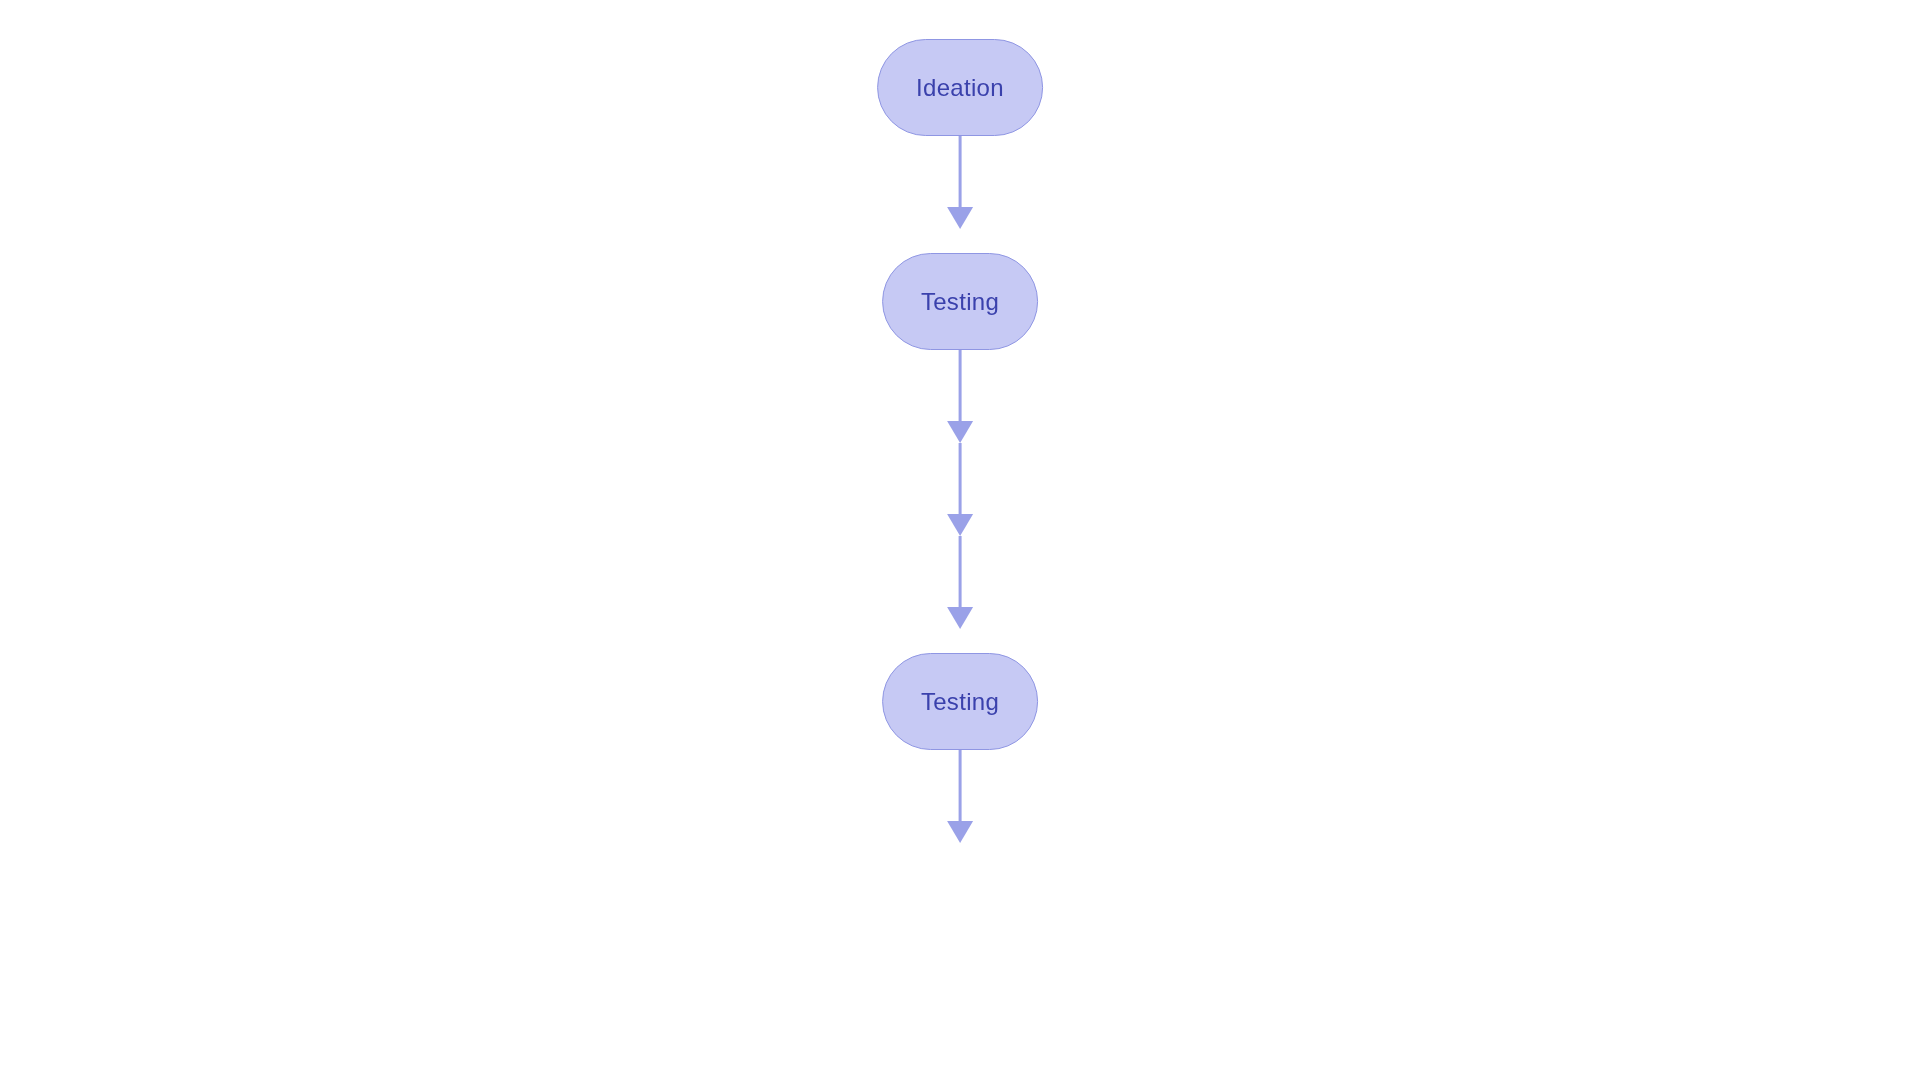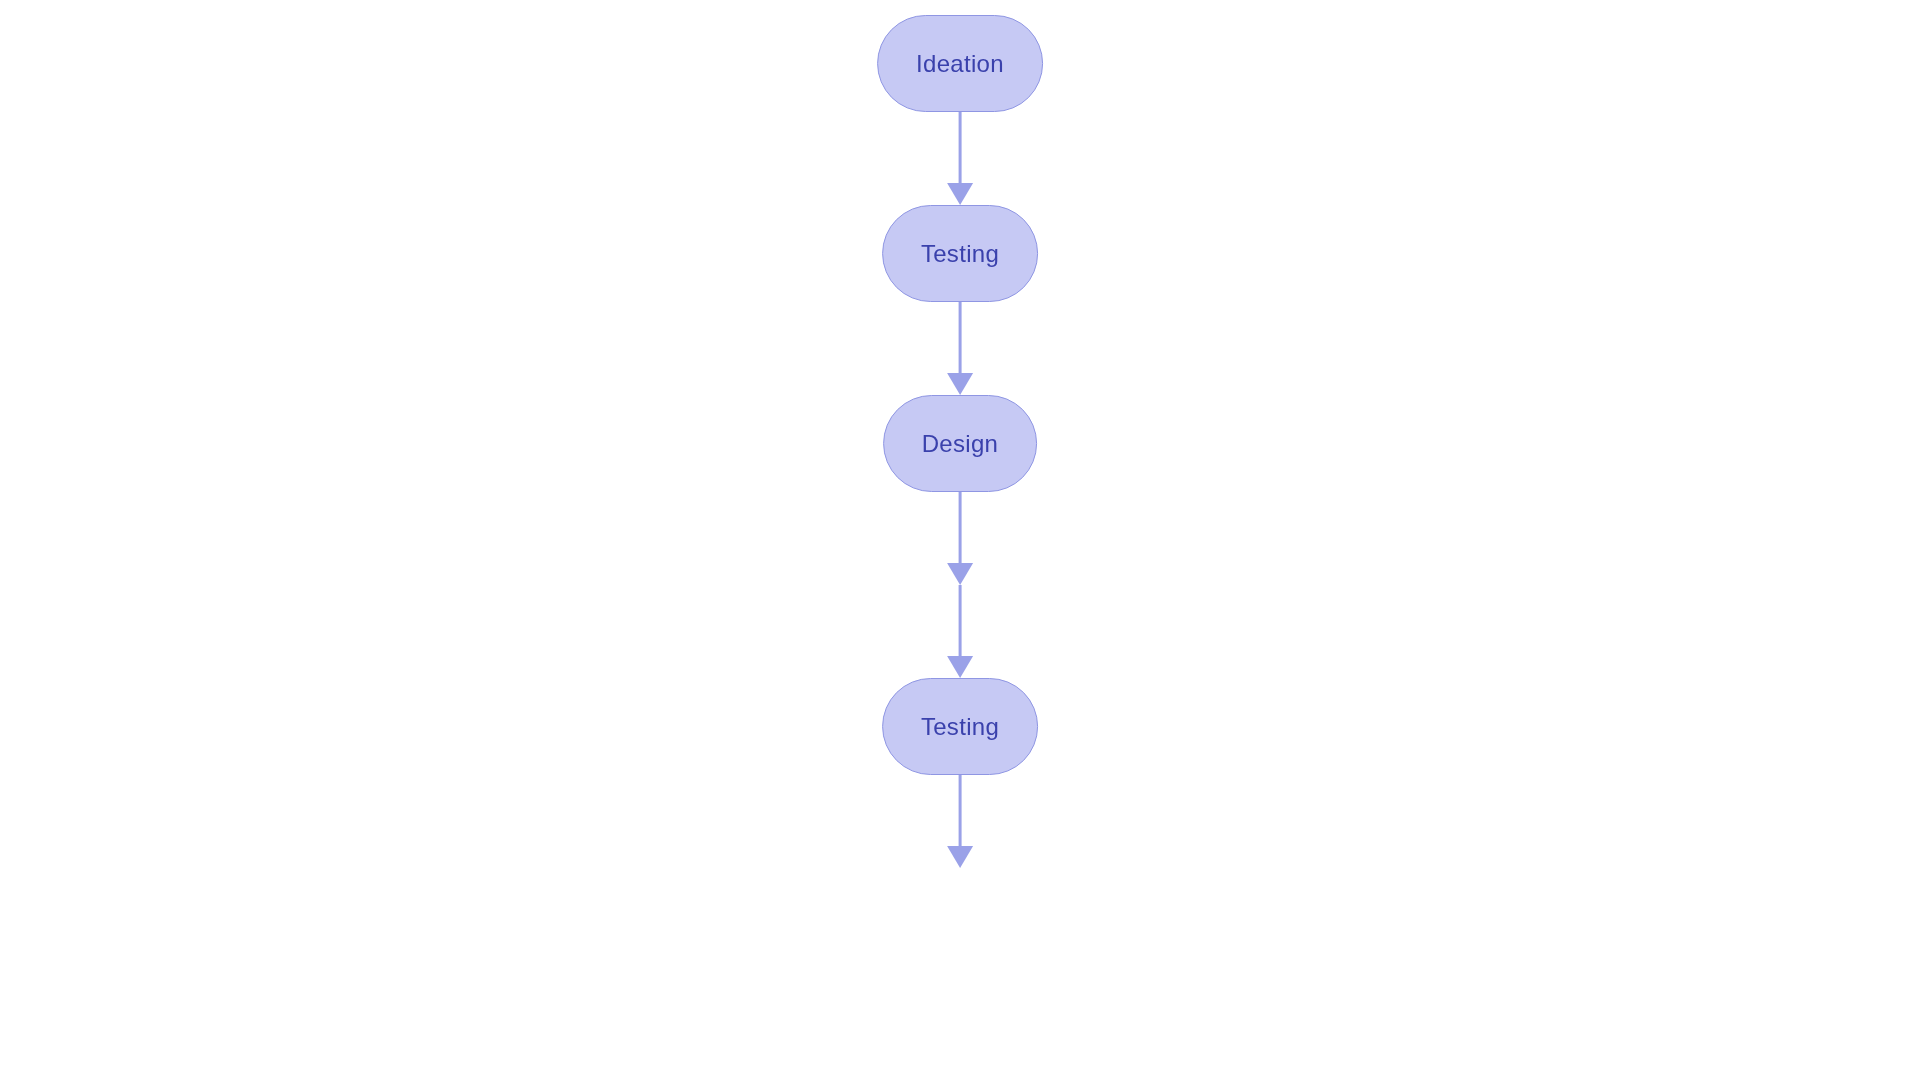--- a/index.html
+++ b/index.html
@@ -38,20 +38,21 @@
     border: 1.5px solid var(--node-border);
     border-radius: 48.5px;
     background: var(--node-fill);
     color: var(--node-text);
     font-size: 24px;
     letter-spacing: 0.3px;
     display: flex;
     align-items: center;
     justify-content: center;
     white-space: nowrap;
+    margin-top: 24px;
   }
   .connector {
     position: relative;
     width: 30px;
     height: 93px;
     flex: 0 0 auto;
   }
   .connector .line {
     position: absolute;
     left: 50%;
@@ -89,23 +90,20 @@
 
   <div class="node">
     <span>Testing</span>
   </div>
 
   <div class="connector">
     <div class="line"></div>
     <div class="arrowhead"></div>
   </div>
 
-  <div class="node">
-    <span>Design</span>
-  </div>
 
   <div class="connector">
     <div class="line"></div>
     <div class="arrowhead"></div>
   </div>
 
 
   <div class="connector">
     <div class="line"></div>
     <div class="arrowhead"></div>

